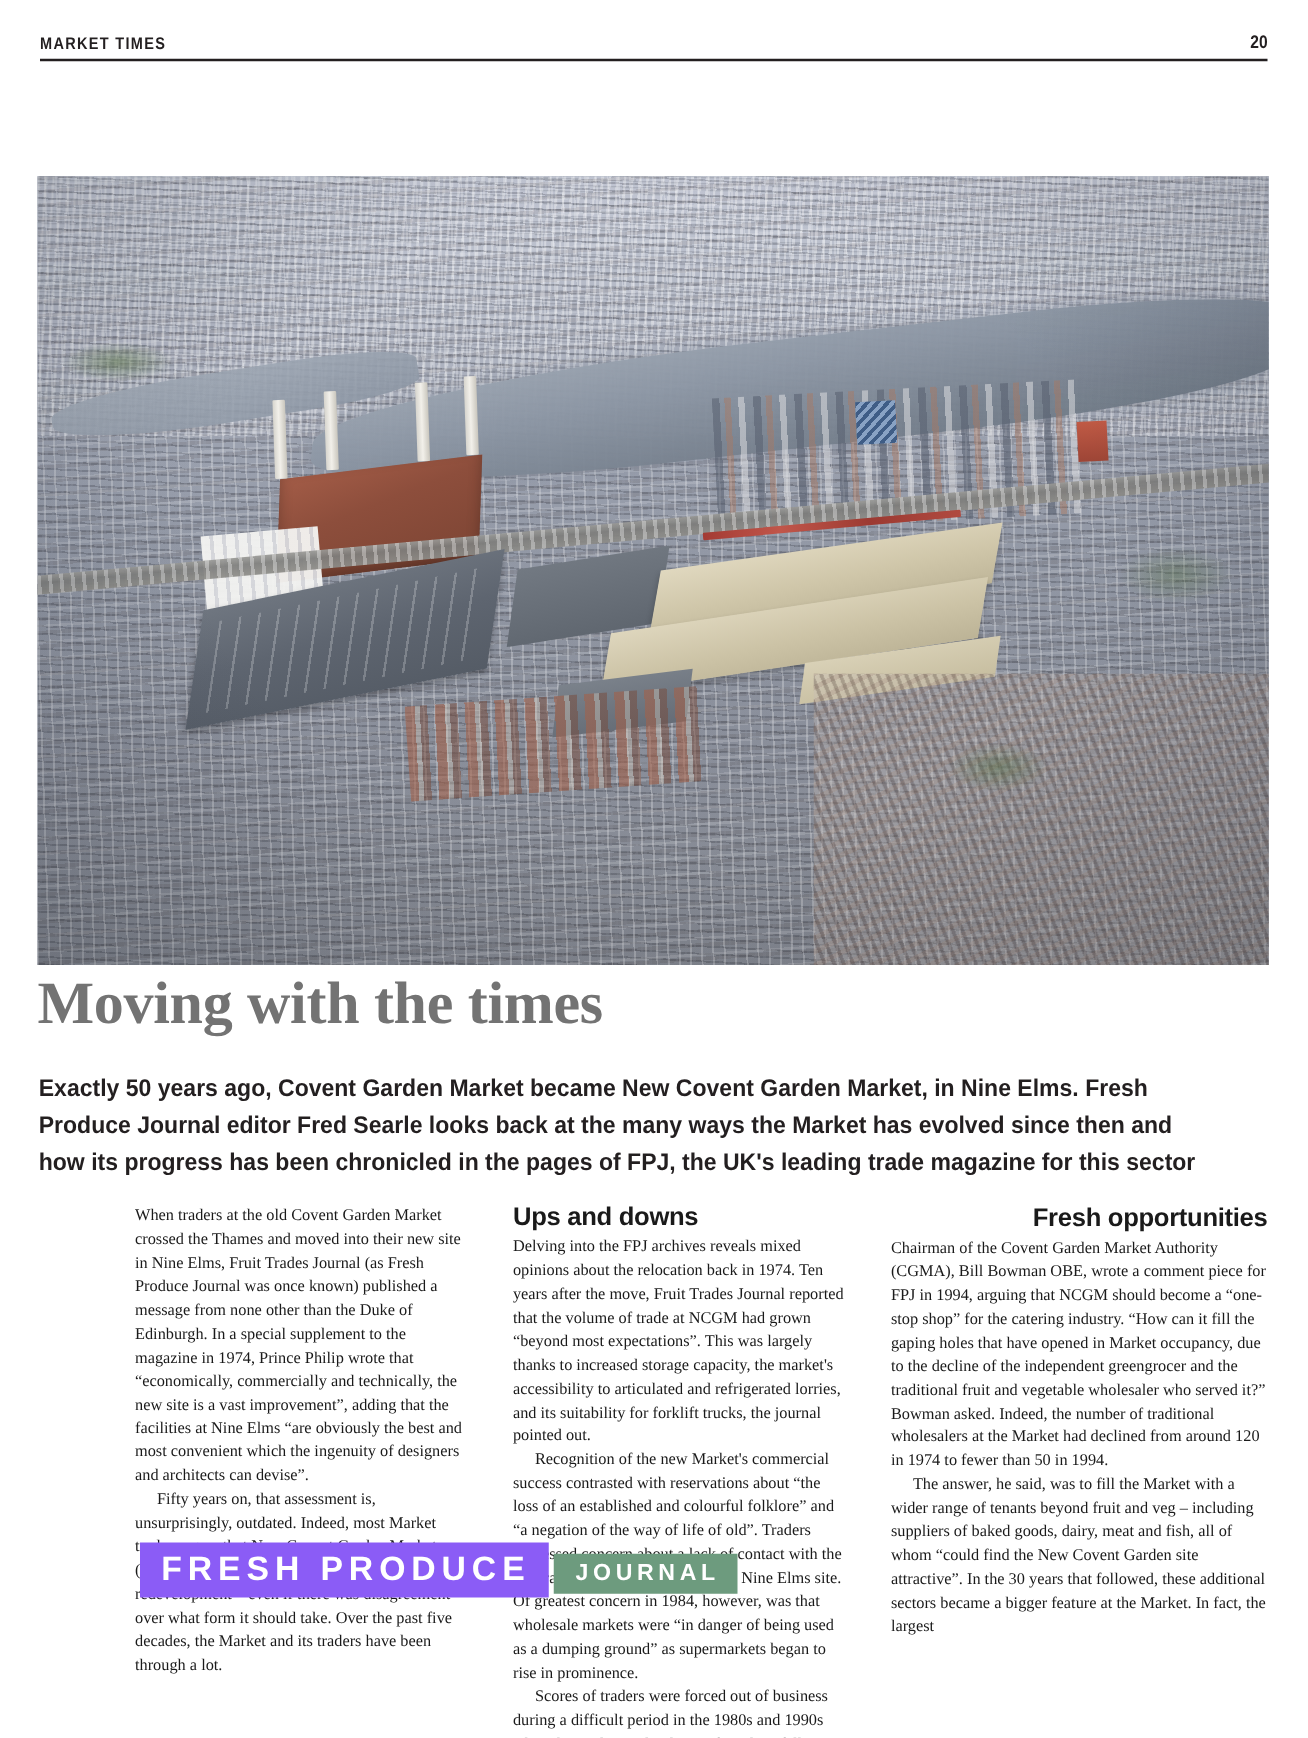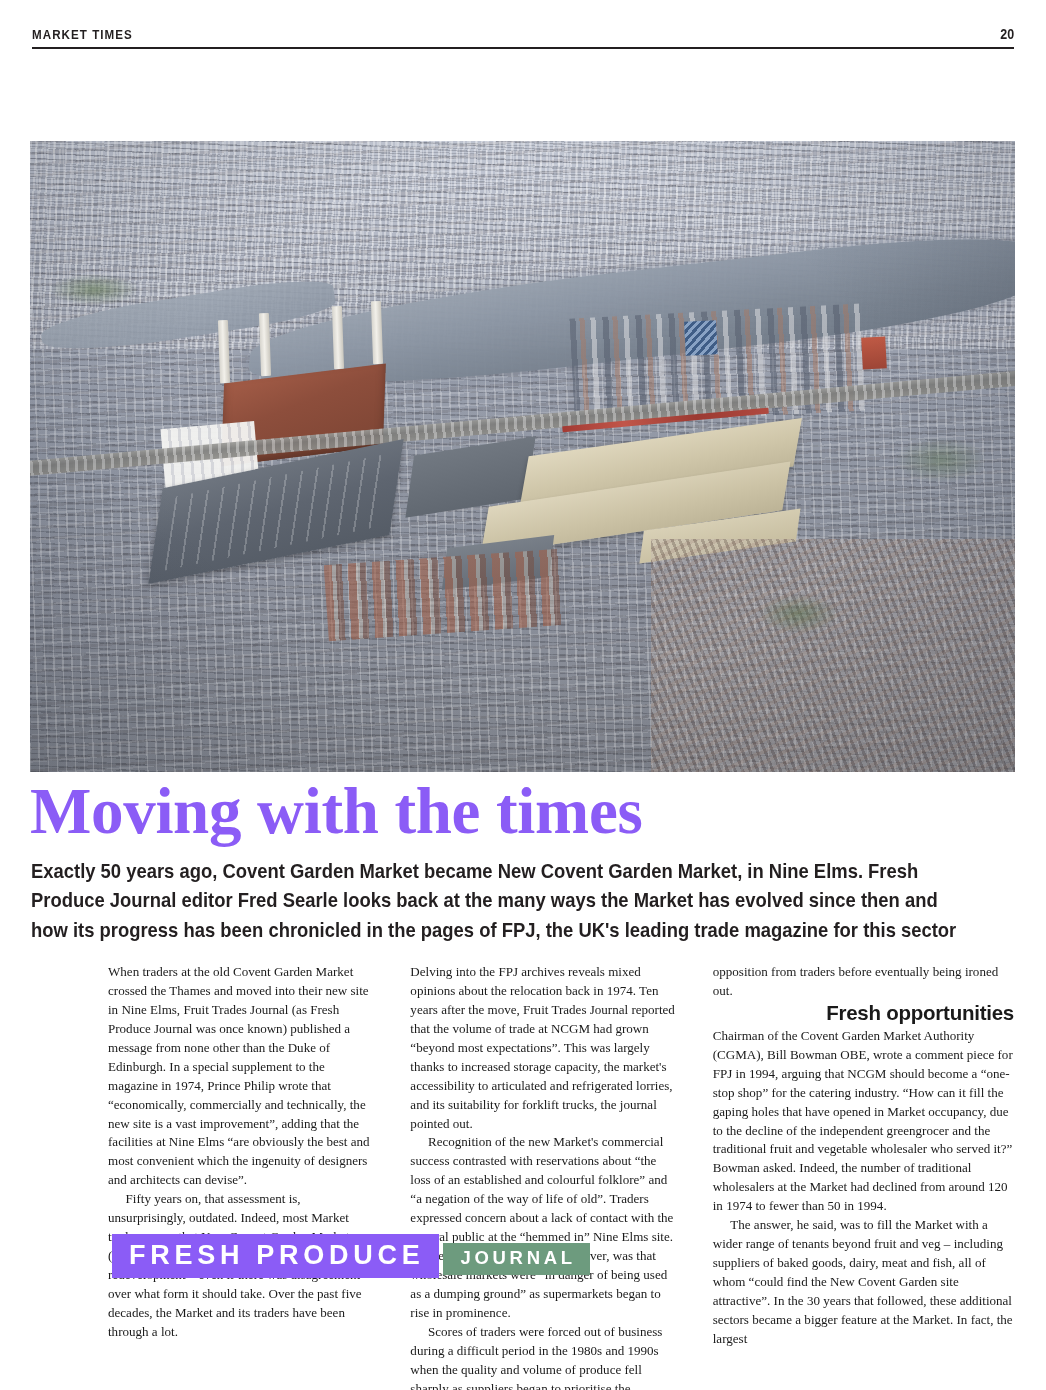--- a/index.html
+++ b/index.html
@@ -253,23 +253,23 @@
     position: absolute; inset: 0;
     background: radial-gradient(ellipse at 50% 45%, rgba(0,0,0,0) 52%, rgba(30,36,48,0.22) 100%);
   }
 
   
   .headline {
     position: absolute;
     left: 30px;
     top: 779px;
     font-family: "Liberation Serif", serif;
-    font-size: 65px;
+    font-size: 48px;
     line-height: 1;
-    color: #8b5cf6;
+    color: #737373;
     letter-spacing: -0.005em;
   }
 
   
   .standfirst {
     position: absolute;
     left: 31px;
     top: 857px;
     width: 975px;
     font-family: "Liberation Sans", sans-serif;
@@ -392,28 +392,28 @@
   <div class="standfirst">Exactly 50 years ago, Covent Garden Market became New Covent Garden Market, in Nine Elms. Fresh Produce Journal editor Fred Searle looks back at the many ways the Market has evolved since then and how its progress has been chronicled in the pages of FPJ, the UK's leading trade magazine for this sector</div>
 
   <div class="columns">
 
     <div class="col">
       <p>When traders at the old Covent Garden Market crossed the Thames and moved into their new site in Nine Elms, Fruit Trades Journal (as Fresh Produce Journal was once known) published a message from none other than the Duke of Edinburgh. In a special supplement to the magazine in 1974, Prince Philip wrote that “economically, commercially and technically, the new site is a vast improvement”, adding that the facilities at Nine Elms “are obviously the best and most convenient which the ingenuity of designers and architects can devise”.</p>
       <p>Fifty years on, that assessment is, unsurprisingly, outdated. Indeed, most Market traders agree that New Covent Garden Market (NCGM) is much in need of its ongoing redevelopment – even if there was disagreement over what form it should take. Over the past five decades, the Market and its traders have been through a lot.</p>
     </div>
 
     <div class="col">
+      <h2 class="subhead">Ups and downs</h2>
       <p>Delving into the FPJ archives reveals mixed opinions about the relocation back in 1974. Ten years after the move, Fruit Trades Journal reported that the volume of trade at NCGM had grown “beyond most expectations”. This was largely thanks to increased storage capacity, the market's accessibility to articulated and refrigerated lorries, and its suitability for forklift trucks, the journal pointed out.</p>
       <p>Recognition of the new Market's commercial success contrasted with reservations about “the loss of an established and colourful folklore” and “a negation of the way of life of old”. Traders expressed concern about a lack of contact with the general public at the “hemmed in” Nine Elms site. Of greatest concern in 1984, however, was that wholesale markets were “in danger of being used as a dumping ground” as supermarkets began to rise in prominence.</p>
       <p>Scores of traders were forced out of business during a difficult period in the 1980s and 1990s when the quality and volume of produce fell sharply as suppliers began to prioritise the supermarkets.</p>
 
     </div>
 
     <div class="col">
-      <p>opposition from traders before eventually being ironed out.</p>
       <h2 class="subhead spaced">Fresh opportunities</h2>
       <p>Chairman of the Covent Garden Market Authority (CGMA), Bill Bowman OBE, wrote a comment piece for FPJ in 1994, arguing that NCGM should become a “one-stop shop” for the catering industry. “How can it fill the gaping holes that have opened in Market occupancy, due to the decline of the independent greengrocer and the traditional fruit and vegetable wholesaler who served it?” Bowman asked. Indeed, the number of traditional wholesalers at the Market had declined from around 120 in 1974 to fewer than 50 in 1994.</p>
       <p>The answer, he said, was to fill the Market with a wider range of tenants beyond fruit and veg – including suppliers of baked goods, dairy, meat and fish, all of whom “could find the New Covent Garden site attractive”. In the 30 years that followed, these additional sectors became a bigger feature at the Market. In fact, the largest</p>
     </div>
 
   </div>
 
   <div class="fpj-logo">
     <div class="fpj-top">FRESH PRODUCE</div>
     <div class="fpj-bottom">JOURNAL</div>

